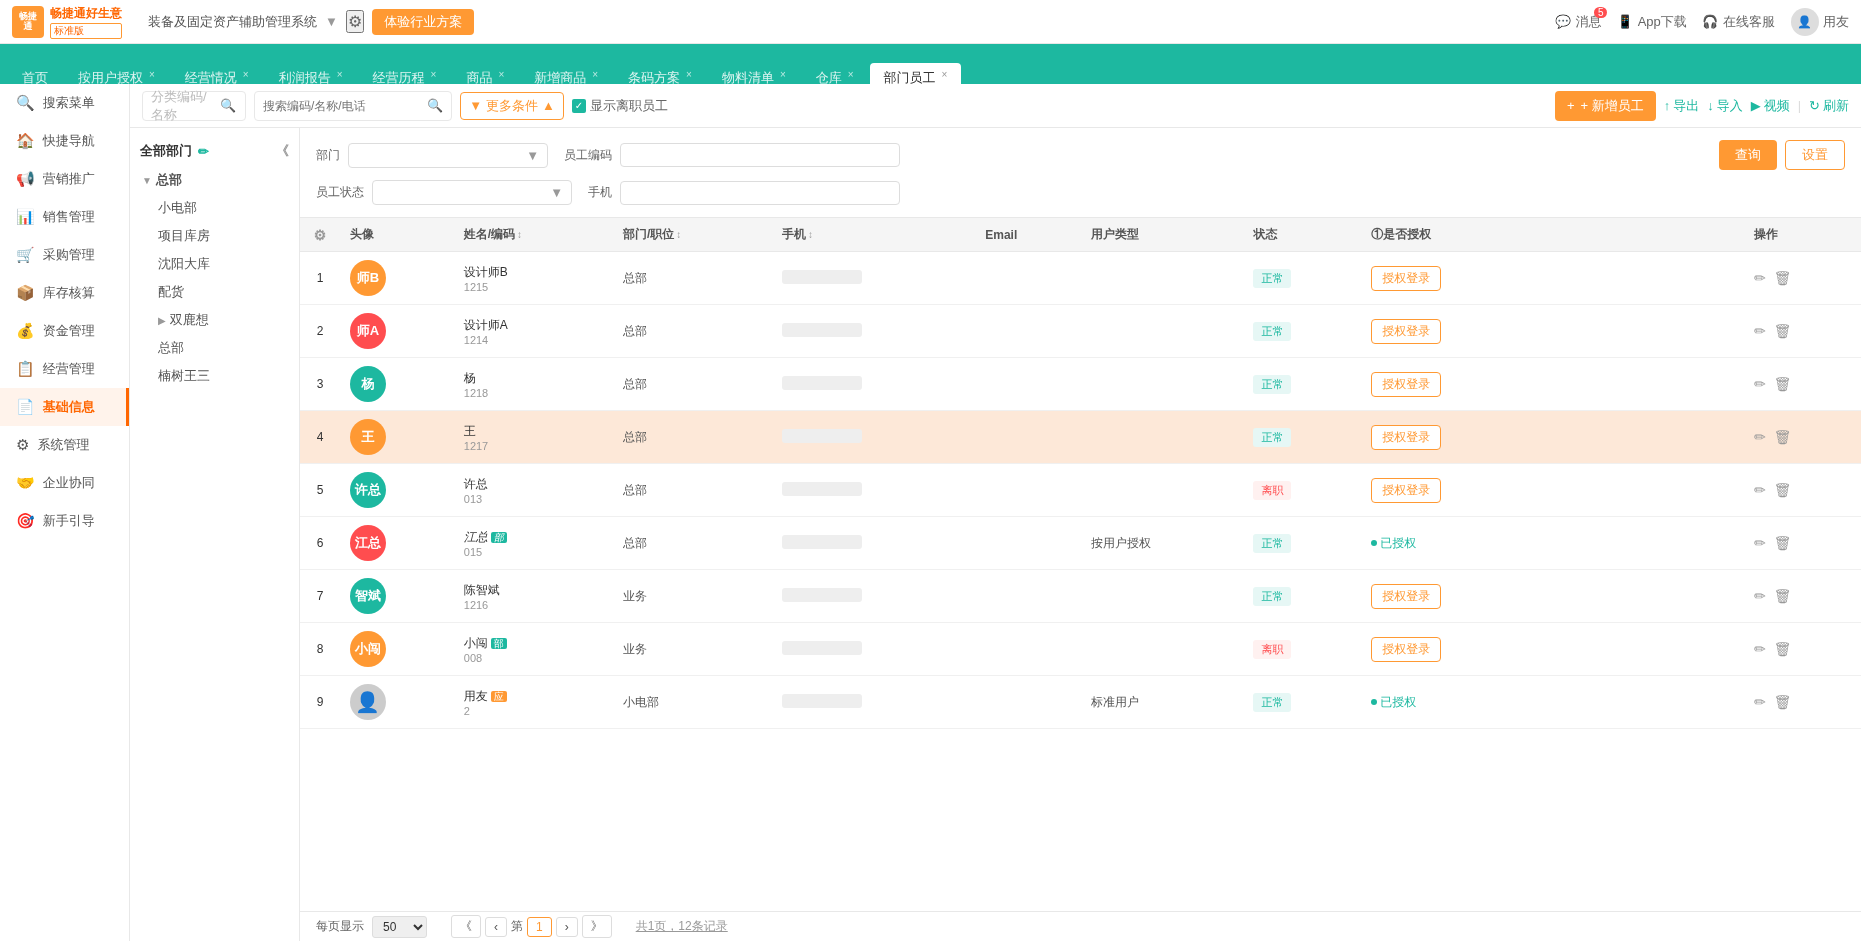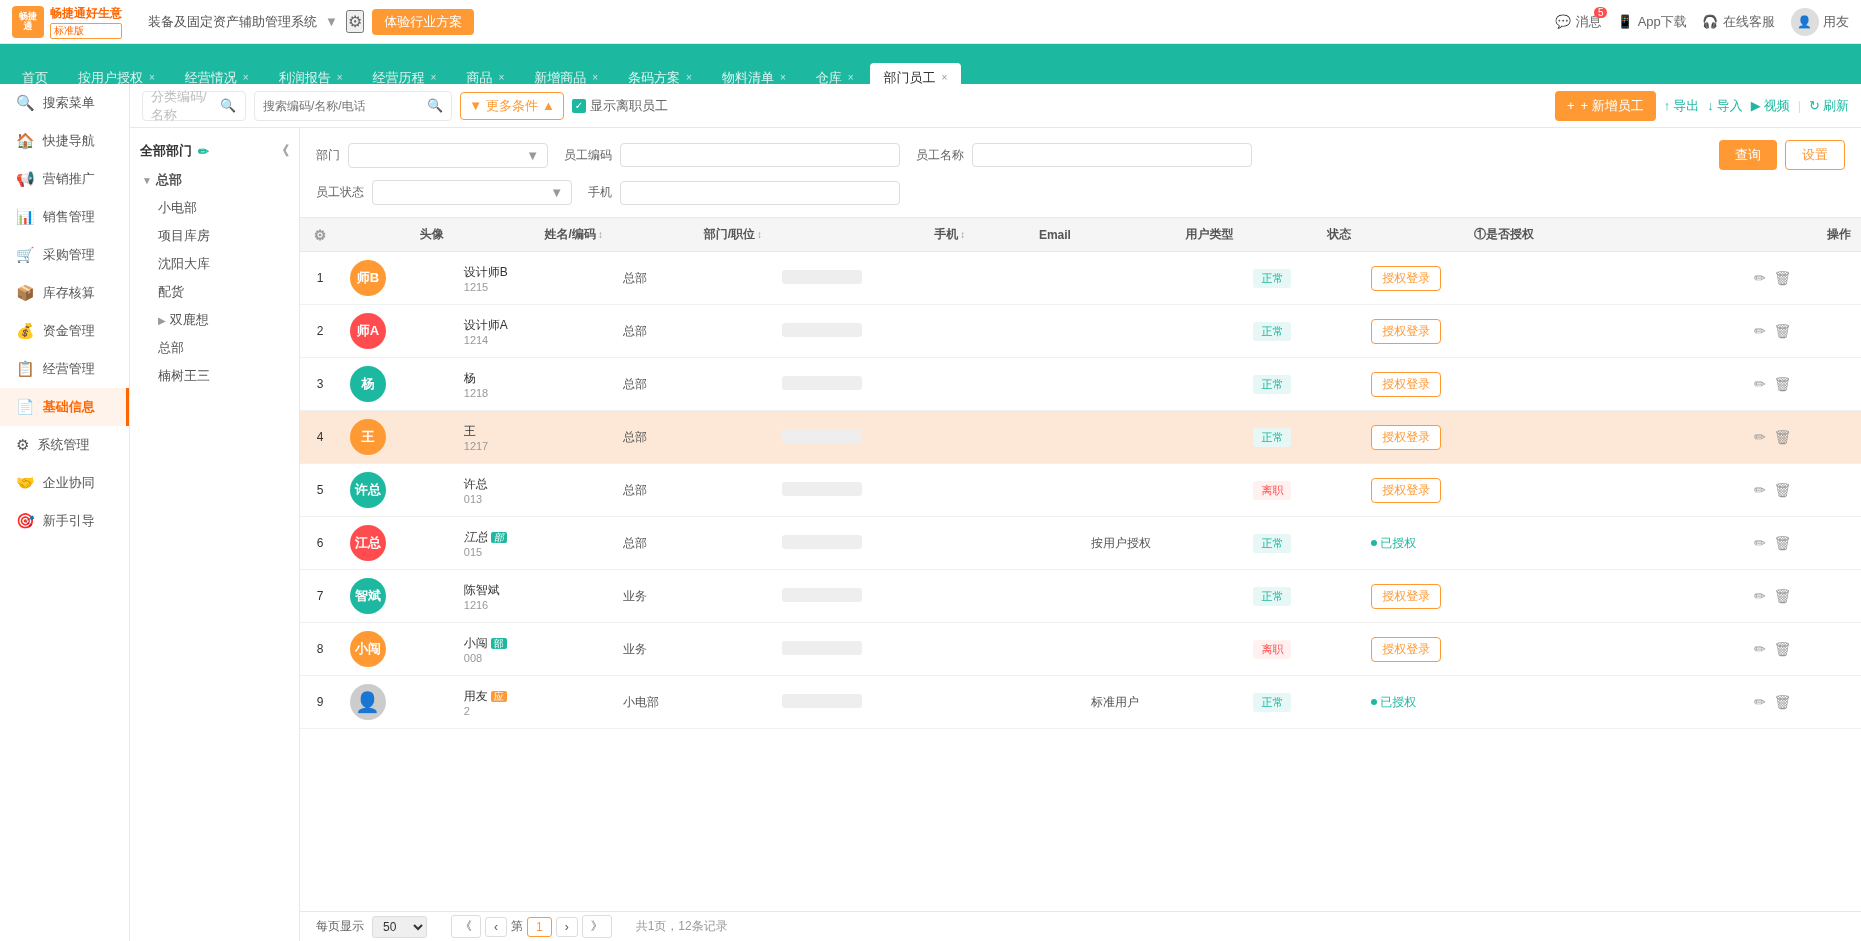--- a/index.html
+++ b/index.html
@@ -11,21 +11,21 @@
     .logo-icon { width: 32px; height: 32px; background: #ff9933; border-radius: 4px; display: flex; align-items: center; justify-content: center; color: #fff; font-size: 10px; font-weight: bold; }
     .top-bar-right { display: flex; align-items: center; gap: 16px; margin-left: auto; }
     .top-icon-btn { display: flex; align-items: center; gap: 4px; color: #666; cursor: pointer; position: relative; }
     .badge { background: #ff4d4f; color: #fff; border-radius: 8px; font-size: 10px; padding: 0 4px; position: absolute; top: -6px; right: -6px; }
     .try-btn { background: #ff9933; color: #fff; border: none; border-radius: 4px; padding: 4px 12px; cursor: pointer; font-size: 13px; }
     .gear-btn { color: #666; cursor: pointer; font-size: 16px; }
     .avatar-circle { width: 28px; height: 28px; background: #ddd; border-radius: 50%; display: flex; align-items: center; justify-content: center; color: #999; font-size: 12px; }
 
     
     .nav-tabs { display: flex; align-items: center; background: #1db8a0; height: 40px; padding: 0 8px; gap: 2px; overflow: hidden; }
-    .nav-tab { padding: 6px 14px; color: rgba(255,255,255,0.85); cursor: pointer; border-radius: 4px 4px 0 0; white-space: nowrap; display: flex; align-items: center; gap: 4px; font-size: 13px; margin-top: 27px; }
+    .nav-tab { padding: 6px 14px; color: rgba(255,255,255,0.85); cursor: pointer; border-radius: 4px 4px 0 0; white-space: nowrap; display: flex; gap: 4px; font-size: 13px; margin-top: 27px; }
     .nav-tab.active { background: #fff; color: #333; }
     .nav-tab .close-x { font-size: 10px; color: rgba(255,255,255,0.7); margin-left: 2px; }
     .nav-tab.active .close-x { color: #999; }
 
     
     .main-layout { display: flex; height: calc(941px - 44px - 40px); }
 
     
     .sidebar { width: 130px; background: #fff; border-right: 1px solid #e8e8e8; display: flex; flex-direction: column; overflow-y: auto; }
     .sidebar-item { display: flex; align-items: center; gap: 8px; padding: 10px 16px; color: #555; cursor: pointer; font-size: 13px; }
@@ -69,21 +69,21 @@
     .filter-label { color: #666; white-space: nowrap; font-size: 12px; }
     .filter-select { border: 1px solid #ddd; border-radius: 4px; padding: 4px 8px; font-size: 12px; min-width: 180px; color: #999; display: flex; align-items: center; justify-content: space-between; cursor: pointer; }
     .filter-input { border: 1px solid #ddd; border-radius: 4px; padding: 4px 8px; font-size: 12px; width: 220px; color: #999; outline: none; }
     .filter-actions { display: flex; gap: 8px; margin-left: auto; }
     .query-btn { background: #ff9933; color: #fff; border: none; border-radius: 4px; padding: 5px 16px; cursor: pointer; font-size: 13px; }
     .reset-btn { background: #fff; color: #ff9933; border: 1px solid #ff9933; border-radius: 4px; padding: 5px 16px; cursor: pointer; font-size: 13px; }
 
     
     .table-wrap { flex: 1; overflow-y: auto; background: #fff; }
     table { width: 100%; border-collapse: collapse; }
-    thead th { background: #f5f5f5; padding: 8px 10px; text-align: right; font-size: 12px; color: #555; border-bottom: 1px solid #e8e8e8; white-space: nowrap; }
+    thead th { background: #f5f5f5; padding: 8px 10px; text-align: left; font-size: 12px; color: #555; border-bottom: 1px solid #e8e8e8; white-space: nowrap; }
     thead th.center { text-align: center; }
     tbody tr { border-bottom: 1px solid #f0f0f0; }
     tbody tr.highlighted { background: #fde8d8; }
     tbody td { padding: 8px 10px; font-size: 12px; color: #333; vertical-align: middle; }
     tbody td.center { text-align: center; }
     .avatar-cell { width: 36px; height: 36px; border-radius: 50%; display: flex; align-items: center; justify-content: center; color: #fff; font-size: 13px; font-weight: bold; }
     .status-badge { display: inline-block; padding: 2px 8px; border-radius: 3px; font-size: 11px; }
     .status-normal { background: #e6f7f5; color: #1db8a0; }
     .status-left { background: #fff1f0; color: #ff4d4f; }
     .auth-btn { border: 1px solid #ff9933; color: #ff9933; background: #fff; border-radius: 4px; padding: 3px 10px; cursor: pointer; font-size: 12px; }
@@ -94,21 +94,21 @@
     .phone-blur { background: #eee; border-radius: 3px; width: 80px; height: 14px; display: inline-block; }
     .user-type { font-size: 12px; color: #555; }
 
     
     .pagination { display: flex; align-items: center; background: #fff; border-top: 1px solid #e8e8e8; padding: 8px 16px; gap: 8px; height: 30px; }
     .page-label { color: #666; font-size: 12px; }
     .page-size-select { border: 1px solid #ddd; border-radius: 3px; padding: 2px 6px; font-size: 12px; color: #333; }
     .page-nav { display: flex; align-items: center; gap: 4px; margin-left: 16px; }
     .page-btn { border: 1px solid #ddd; border-radius: 3px; padding: 2px 8px; cursor: pointer; color: #555; font-size: 12px; background: #fff; }
     .page-current { border: 1px solid #ff9933; color: #ff9933; border-radius: 3px; padding: 2px 8px; font-size: 12px; background: #fff; }
-    .page-info { color: #999; font-size: 12px; margin-left: 16px; }
+    .page-info { color: #999; font-size: 12px; margin-left: 16px; text-decoration: underline; }
     .sort-arrow { font-size: 10px; color: #999; margin-left: 2px; }
     .col-settings { color: #999; cursor: pointer; font-size: 14px; }
 
     .header-left { display: flex; align-items: center; gap: 8px; }
     .search-cat { border: 1px solid #e8e8e8; border-radius: 4px; padding: 0 8px; height: 30px; gap: 4px; display: flex; align-items: center; color: #999; font-size: 12px; width: 104px; }
   </style>
 </head>
 <body>
 
 <div class="top-bar">
@@ -334,24 +334,20 @@
           <div class="filter-row">
             <div class="filter-field">
               <span class="filter-label">部门</span>
               <div class="filter-select" style="width:200px;">
                 <span style="color:#bbb;"></span>
                 <span>▼</span>
               </div>
             </div>
             <div class="filter-field">
               <span class="filter-label">员工编码</span>
-              <input class="filter-input" style="width: 280px;" type="text">
-            </div>
-            <div class="filter-field">
-              <span class="filter-label">员工名称</span>
               <input class="filter-input" style="width: 280px;" type="text">
             </div>
             <div class="filter-actions">
               <button class="query-btn">查询</button>
               <button class="reset-btn">设置</button>
             </div>
           </div>
           <div class="filter-row">
             <div class="filter-field">
               <span class="filter-label">员工状态</span>

